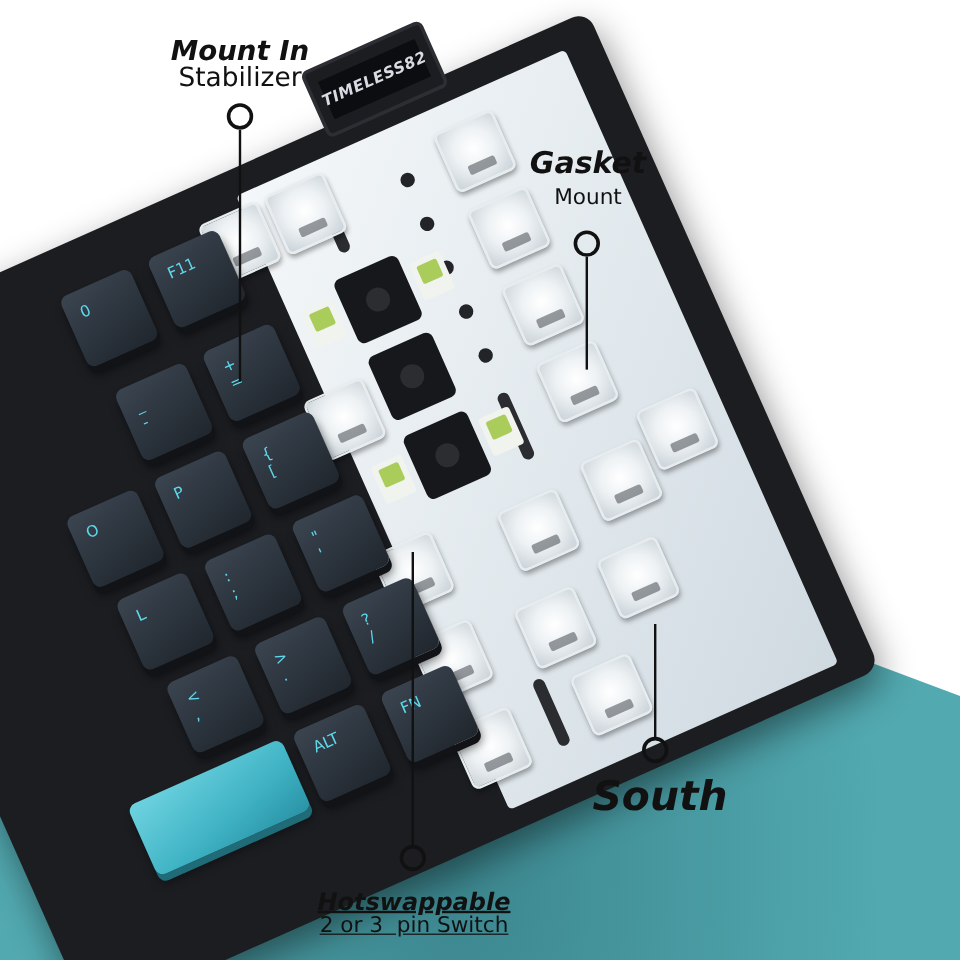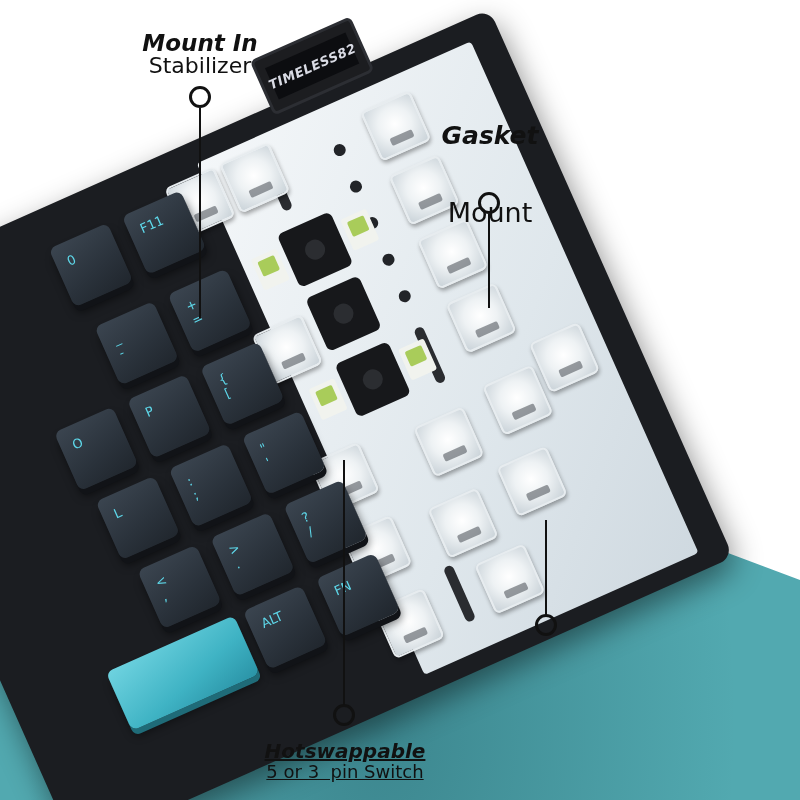--- a/index.html
+++ b/index.html
@@ -212,29 +212,30 @@
 
   <div class="label" style="left:120px;top:30px;width:160px;">
     <span class="strong" style="font-size:23px;line-height:26px;">Mount In</span>
     <span class="sub" style="font-size:22px;line-height:20px;">Stabilizer</span>
   </div>
   <div class="callout-dot" style="left:189px;top:86px;"></div>
   <div class="callout-line" style="left:199px;top:108px;height:210px;"></div>
 
   <div class="label" style="left:420px;top:122px;width:140px;">
     <span class="strong" style="font-size:25px;line-height:28px;">Gasket</span>
-    <span class="sub" style="font-size:27px;line-height:30px;margin-top:48px;">Mount</span>
+    <span class="sub" style="font-size:18px;line-height:30px;">Mount</span>
   </div>
   <div class="callout-dot" style="left:478px;top:192px;"></div>
   <div class="callout-line" style="left:488px;top:214px;height:94px;"></div>
 
   <div class="callout-line" style="left:545px;top:520px;height:96px;"></div>
   <div class="callout-dot" style="left:535px;top:614px;"></div>
   <div class="label" style="left:470px;top:646px;width:160px;">
+    <span class="strong" style="font-size:34px;line-height:36px;">South</span>
   </div>
 
   <div class="callout-line" style="left:343px;top:460px;height:246px;"></div>
   <div class="callout-dot" style="left:333px;top:704px;"></div>
   <div class="label" style="left:240px;top:740px;width:210px;text-decoration:underline;">
     <span class="strong" style="font-size:20px;line-height:22px;">Hotswappable</span>
-    <span class="sub" style="font-size:18px;line-height:20px;white-space:pre;">5 or 3  pin Switch</span>
+    <span class="sub" style="font-size:18px;line-height:20px;white-space:pre;">2 or 3  pin Switch</span>
   </div>
 </div>
 
 </body></html>

